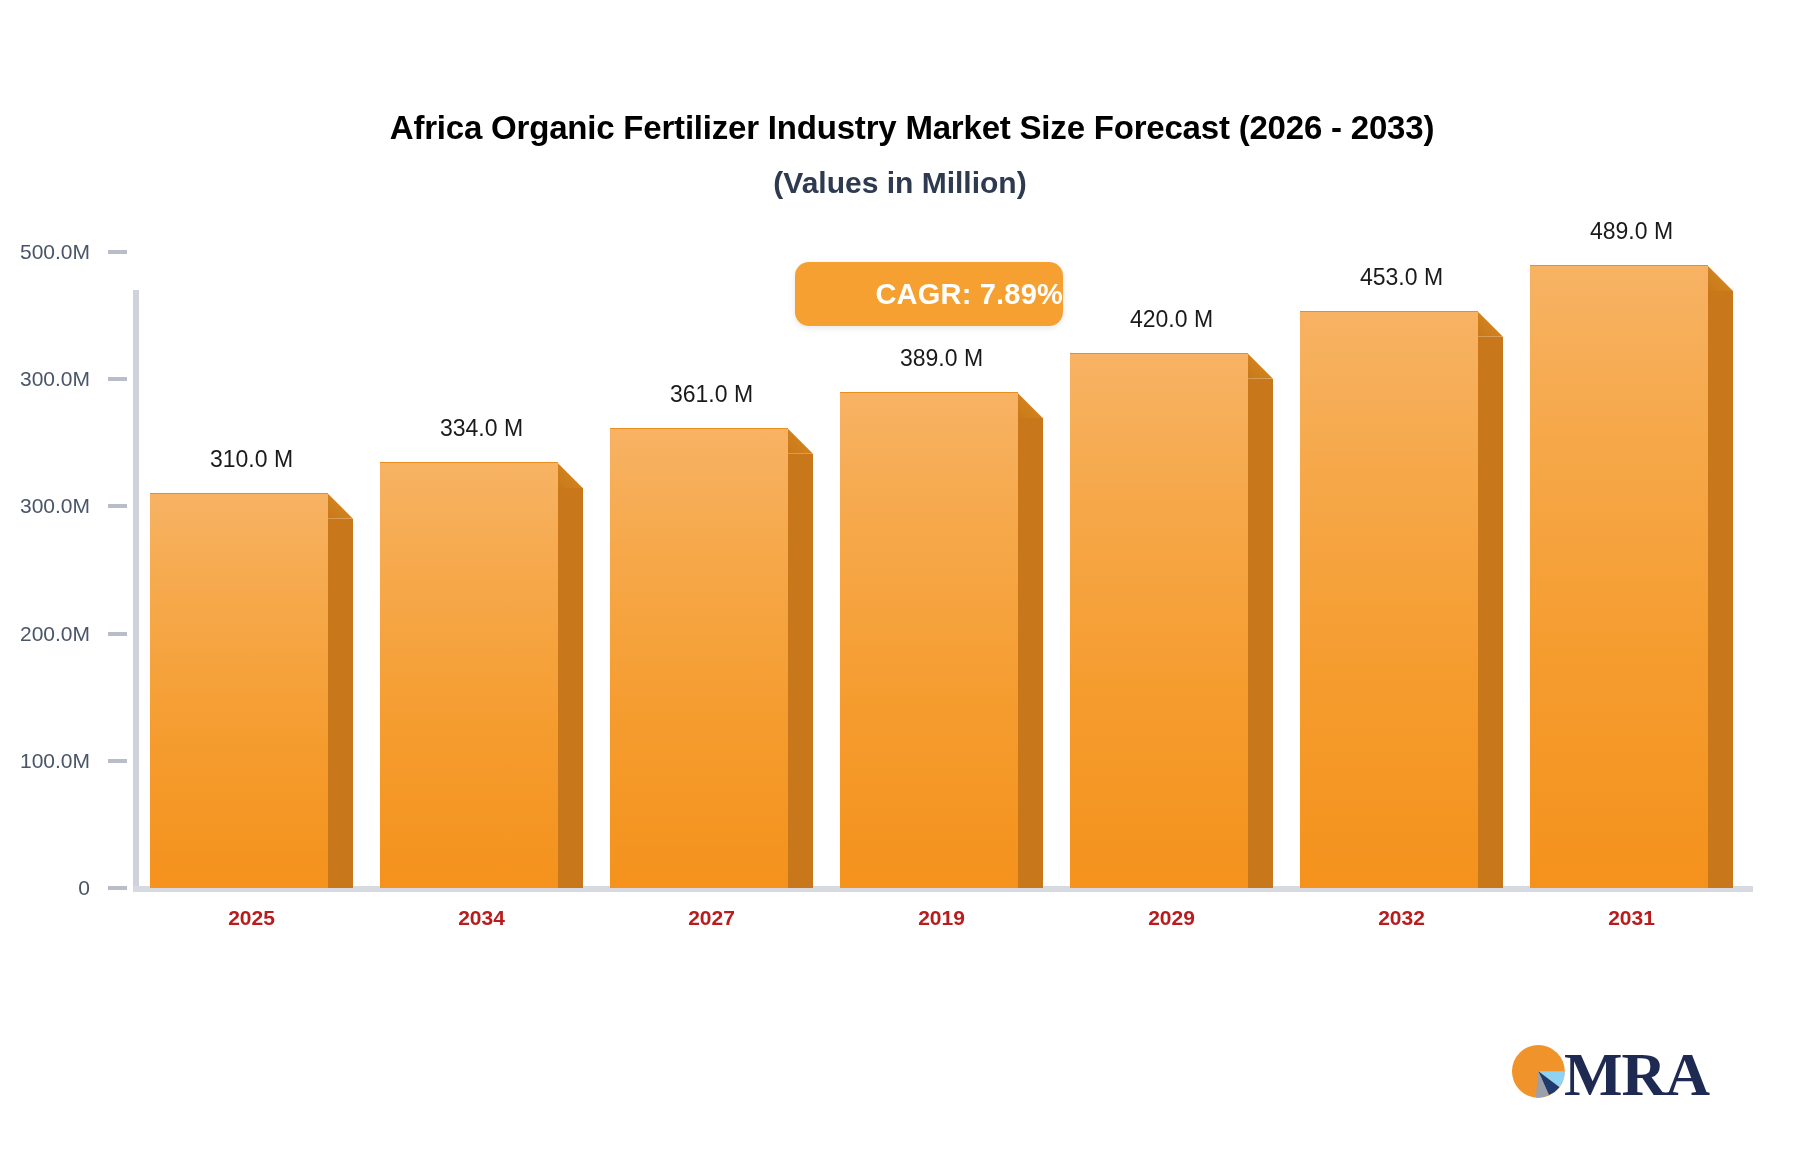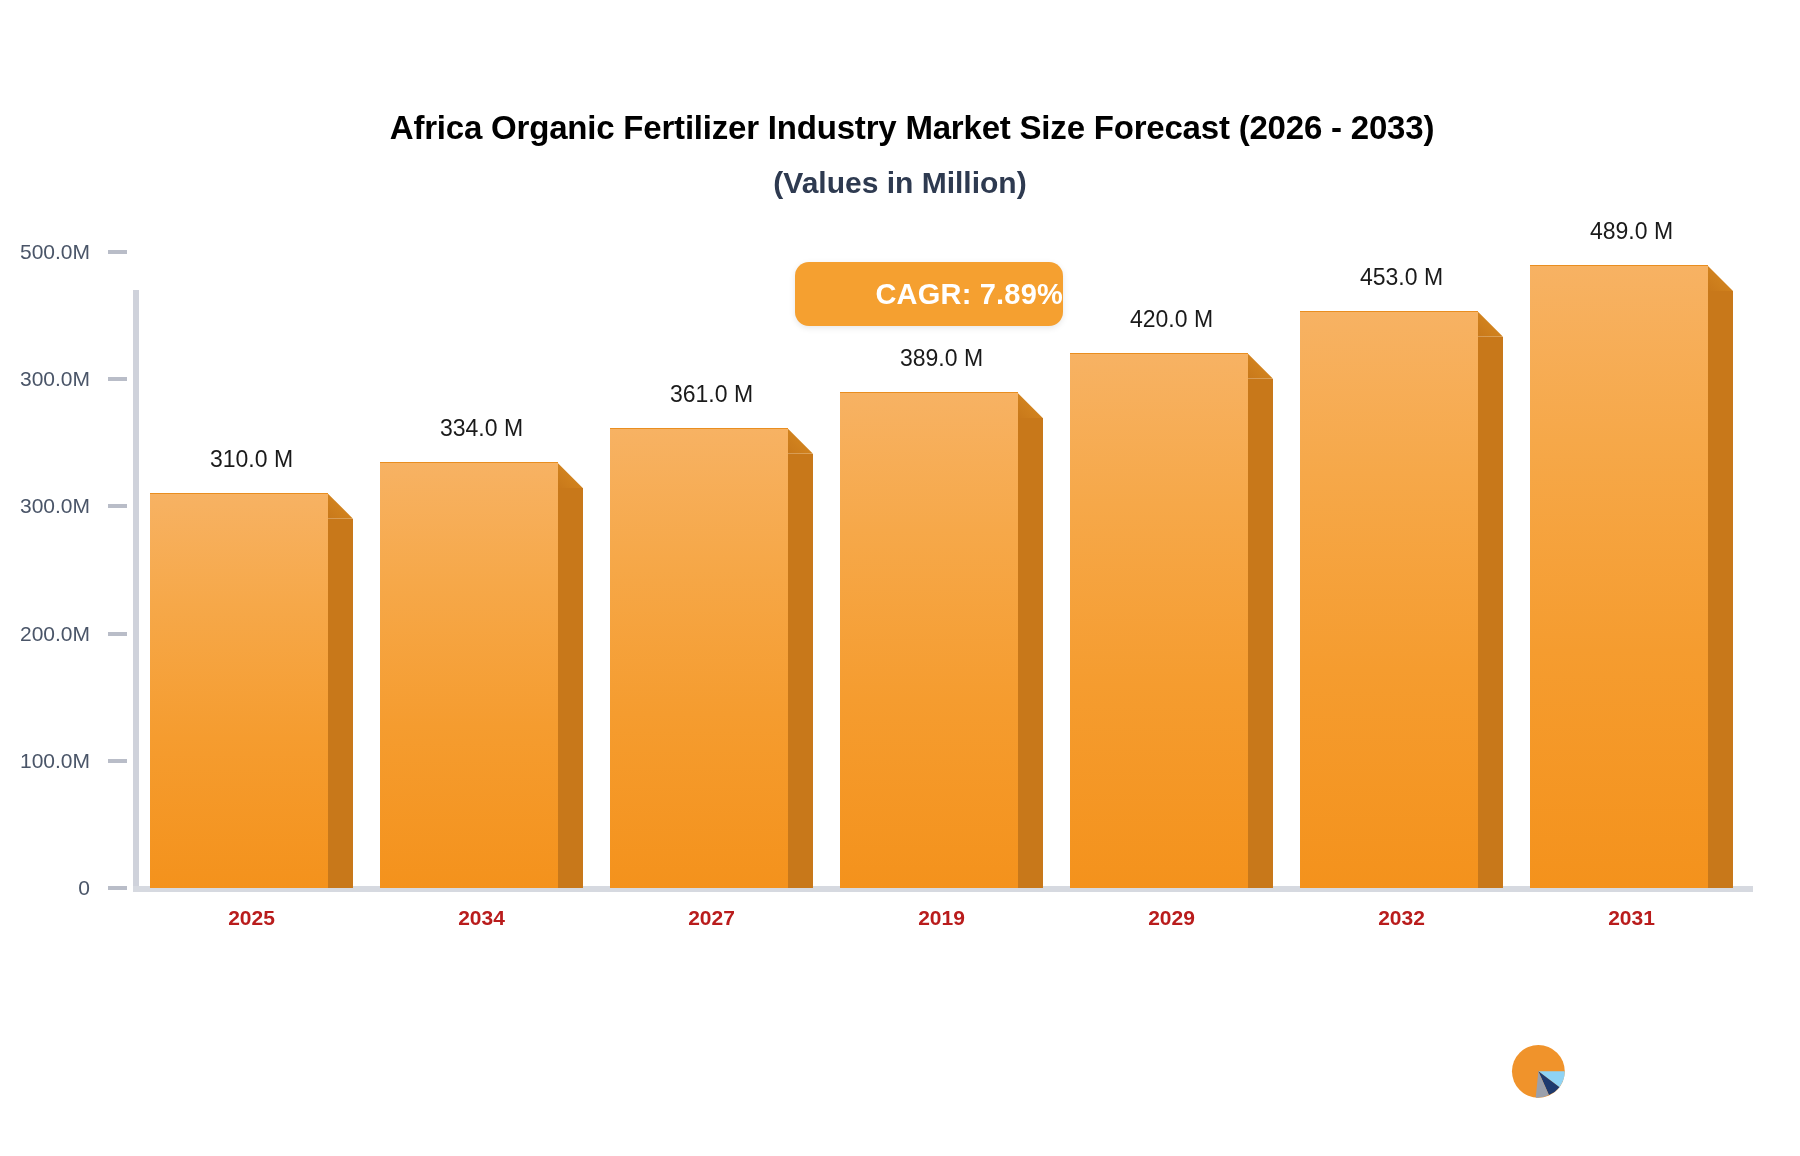--- a/index.html
+++ b/index.html
@@ -259,13 +259,14 @@
 </div>
 
 <div id="brand-logo">
   <svg class="logo-mark" viewBox="0 0 100 100">
     <circle cx="46" cy="46" r="40" fill="#F0932B"></circle>
     <path d="M46 46 L86 46 A40 40 0 0 1 78 70 Z" fill="#8FD3F4"></path>
     <path d="M46 46 L78 70 A40 40 0 0 1 62 82 Z" fill="#1E3A6E"></path>
     <path d="M46 46 L62 82 A40 40 0 0 1 42 86 Z" fill="#9AA0AC"></path>
     <rect x="42" y="40" width="14" height="14" fill="#ffffff" opacity="0.0"></rect>
   </svg>
+  <span class="logo-word">MRA</span>
 </div>
 
 </body></html>

